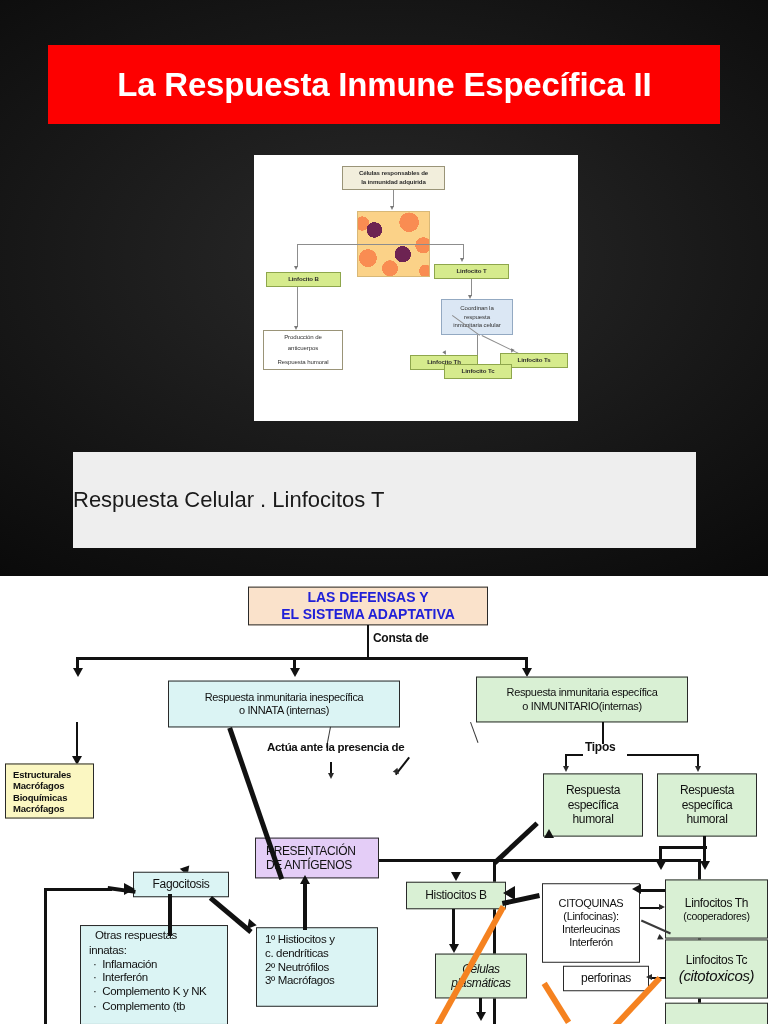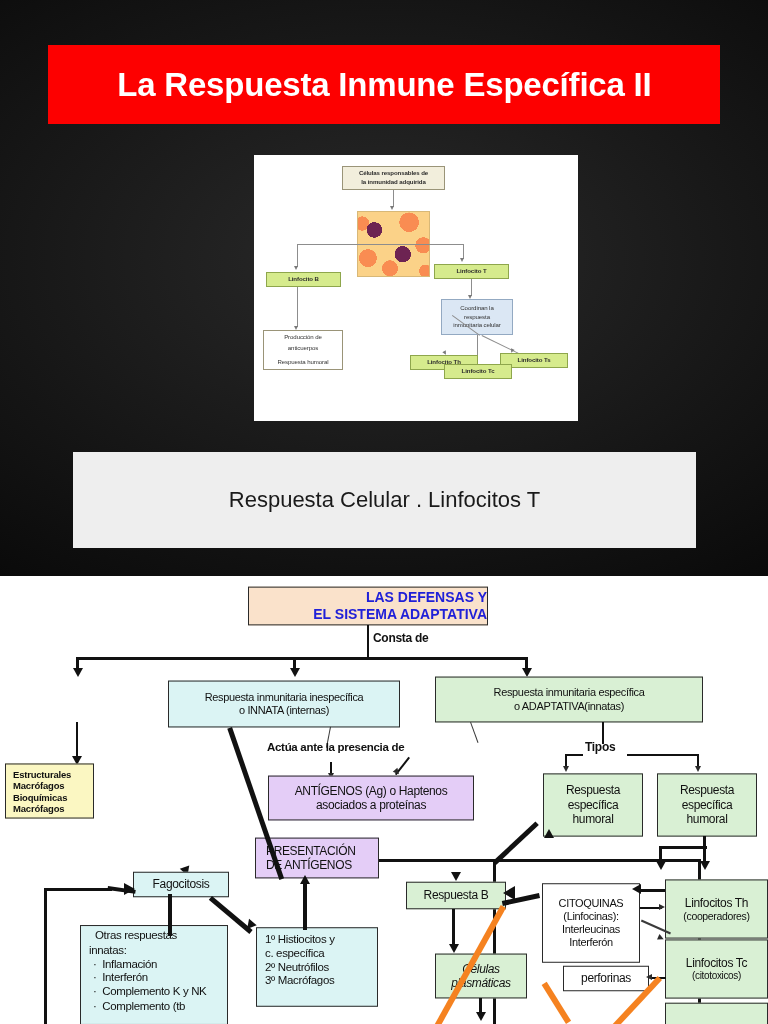--- a/index.html
+++ b/index.html
@@ -32,21 +32,21 @@
     white-space: nowrap;
     transform: scaleX(0.97);
   }
   #diagram-img {
     position: absolute; left: 254px; top: 155px; width: 324px; height: 266px;
     background: #ffffff;
   }
   #caption-box {
     position: absolute; left: 73px; top: 452px; width: 623px; height: 96px;
     background: #eeeeee;
-    display: flex; align-items: center; justify-content: center;
+    display: flex; align-items: center; 
   }
   #caption-text {
     font-family: "Liberation Sans", sans-serif;
     font-size: 22px; color: #1a1a1a;
   }
   .d1box {
     position: absolute;
     border: 1px solid #8a8a6a;
     font-family: "Liberation Sans", sans-serif;
     font-size: 6.1px;
@@ -101,21 +101,21 @@
     border: 1.6px solid #2a2a2a;
     letter-spacing: -0.35px;
     transform: scaleY(1.02);
   }
   .lbl {
     position: absolute;
     font-family: "Liberation Sans", sans-serif;
     font-size: 11px; color: #111; letter-spacing: -0.3px;
     white-space: nowrap;
   }
-  .peach { background: #fae2cb; align-items: flex-end; }
+  .peach { background: #fae2cb; }
   .yellow { background: #fbf7c2; }
   .cyan { background: #dbf4f4; }
   .green { background: #d9f0d4; }
   .purple { background: #e4cdf7; }
   .white { background: #ffffff; }
   .bluetxt { color: #2020d8; font-weight: bold; }
 
   .line { position: absolute; background: #111; }
   .tline { position: absolute; background: #3a3a3a; }
   .orange { position: absolute; background: #f58220; transform-origin: 0 0; }
@@ -239,46 +239,42 @@
     <div class="arw-d" style="left:72.5px; top:92px;"></div>
     <div class="arw-d" style="left:289.5px; top:92px;"></div>
     <div class="arw-d" style="left:521.5px; top:92px;"></div>
 
 
     <div class="n cyan" style="left:168px; top:105px; width:232px; height:46px;">
       <div>Respuesta inmunitaria inespecífica</div>
       <div>o INNATA (internas)</div>
     </div>
 
-    <div class="n green" style="left:435px; top:101px; width:268px; height:45px;">
+    <div class="n green" style="left:476px; top:101px; width:212px; height:45px;">
       <div>Respuesta inmunitaria específica</div>
-      <div>o ADAPTATIVA(innatas)</div>
+      <div>o INMUNITARIO(internas)</div>
     </div>
 
     <div class="line" style="left:76px; top:146px; width:2px; height:37px;"></div>
     <div class="arw-d" style="left:72px; top:180px;"></div>
     <div class="n yellow bullets" style="left:5px; top:188px; width:89px; height:54px; font-size:9.5px; font-weight:bold; letter-spacing:-0.2px;">
       <div>Estructurales</div>
       <div>Macrófagos</div>
       <div>Bioquímicas</div>
       <div>Macrófagos</div>
     </div>
 
     <div class="tline" style="left:330px; top:151px; width:1.4px; height:21px; transform:rotate(11deg); transform-origin:50% 0;"></div>
     <div class="lbl" style="left:267px; top:165px; font-size:11.5px; font-weight:bold;">Actúa ante la presencia de</div>
 
     <div class="line" style="left:330px; top:186px; width:1.8px; height:14px;"></div>
     <div class="arw-d-sm" style="left:327.5px; top:197px;"></div>
     <div class="diag" style="left:410px; top:182px; width:22px; height:1.6px; transform:rotate(128deg);"></div>
     <div class="arw-d-sm" style="left:394px; top:193px; transform:rotate(-40deg);"></div>
 
-    <div class="n purple" style="left:268px; top:200px; width:206px; height:44px; font-size:12px;">
-      <div>ANTÍGENOS (Ag) o Haptenos</div>
-      <div>asociados a proteínas</div>
-    </div>
 
     <div class="tline" style="left:470px; top:146px; width:1.4px; height:22px; transform:rotate(-20deg); transform-origin:50% 0;"></div>
     <div class="line" style="left:602px; top:146px; width:1.8px; height:22px;"></div>
     <div class="lbl" style="left:585px; top:164px; font-size:12px; font-weight:bold;">Tipos</div>
 
     <div class="line" style="left:565px; top:178px; width:18px; height:1.8px;"></div>
     <div class="line" style="left:627px; top:178px; width:72px; height:1.8px;"></div>
     <div class="line" style="left:565px; top:178px; width:1.8px; height:14px;"></div>
     <div class="line" style="left:697px; top:178px; width:1.8px; height:14px;"></div>
     <div class="arw-d-sm" style="left:562.5px; top:190px;"></div>
@@ -333,32 +329,32 @@
       <div style="padding-left:6px;">Otras respuestas</div>
       <div>innatas:</div>
       <div style="padding-left:4px;">·&nbsp;&nbsp;<span>Inflamación</span></div>
       <div style="padding-left:4px;">·&nbsp;&nbsp;<span>Interferón</span></div>
       <div style="padding-left:4px;">·&nbsp;&nbsp;<span>Complemento K y NK</span></div>
       <div style="padding-left:4px;">·&nbsp;&nbsp;<span>Complemento (tb</span></div>
     </div>
 
     <div class="n cyan bullets" style="left:256px; top:352px; width:122px; height:78px; font-size:11.5px; padding:4px 4px 0 8px;">
       <div>1º Histiocitos y</div>
-      <div>c. específica</div>
+      <div>c. dendríticas</div>
       <div>2º Neutrófilos</div>
       <div>3º Macrófagos</div>
     </div>
 
     <div class="line" style="left:303px; top:308px; width:4px; height:46px;"></div>
     <div class="arw-u" style="left:300px; top:299px;"></div>
 
     <div class="line" style="left:168px; top:318px; width:4px; height:42px;"></div>
 
     <div class="n green" style="left:406px; top:306px; width:100px; height:27px; font-size:12px;">
-      <div>Respuesta B</div>
+      <div>Histiocitos B</div>
     </div>
     <div class="arw-d" style="left:451px; top:296px;"></div>
 
     <div class="line" style="left:452px; top:333px; width:3.4px; height:38px;"></div>
     <div class="arw-d" style="left:448.5px; top:368px;"></div>
     <div class="n green" style="left:435px; top:378px; width:92px; height:44px; font-size:12px; font-style:italic;">
       <div>Células</div>
       <div>plasmáticas</div>
     </div>
     <div class="line" style="left:479px; top:422px; width:3.4px; height:16px;"></div>
@@ -373,21 +369,21 @@
 
     <div class="diag" style="left:540px; top:322px; width:38px; height:5px; transform:rotate(168deg);"></div>
     <div class="arw-l" style="left:503px; top:310px; border-right-width:12px; border-top-width:7px; border-bottom-width:7px;"></div>
 
     <div class="n green" style="left:665px; top:304px; width:103px; height:58px; font-size:12px;">
       <div>Linfocitos Th</div>
       <div style="font-size:10.5px;">(cooperadores)</div>
     </div>
     <div class="n green" style="left:665px; top:364px; width:103px; height:58px; font-size:12px;">
       <div>Linfocitos Tc</div>
-      <div style="font-size:10px;">(citotoxicos)</div>
+      <div style="font-size:15px;font-style:italic;">(citotoxicos)</div>
     </div>
     <div class="n green" style="left:665px; top:427px; width:103px; height:30px;"></div>
 
     <div class="line" style="left:640px; top:313px; width:25px; height:3.4px;"></div>
     <div class="arw-l" style="left:632px; top:308px;"></div>
 
     <div class="line" style="left:640px; top:331px; width:22px; height:1.8px;"></div>
     <div class="arw-r-sm" style="left:659px; top:328px;"></div>
 
     <div class="tline" style="left:640px; top:350px; width:32px; height:1.6px; transform:rotate(24deg);"></div>

